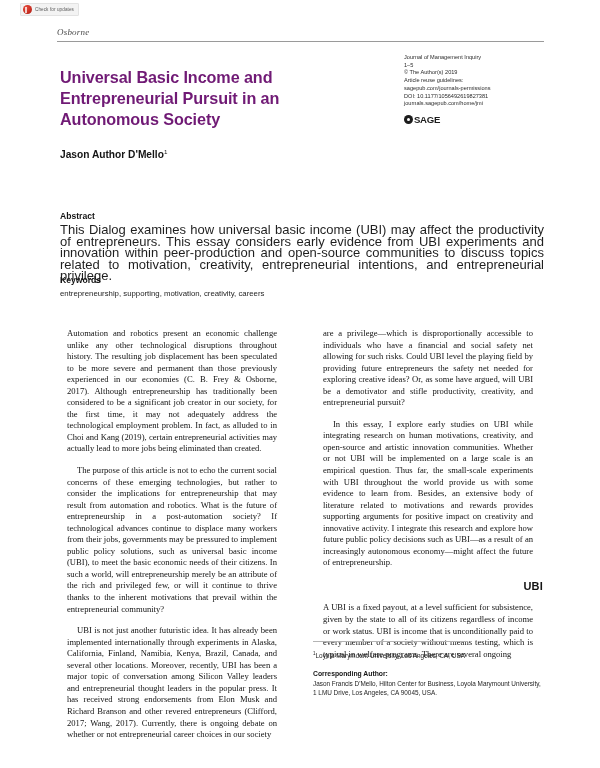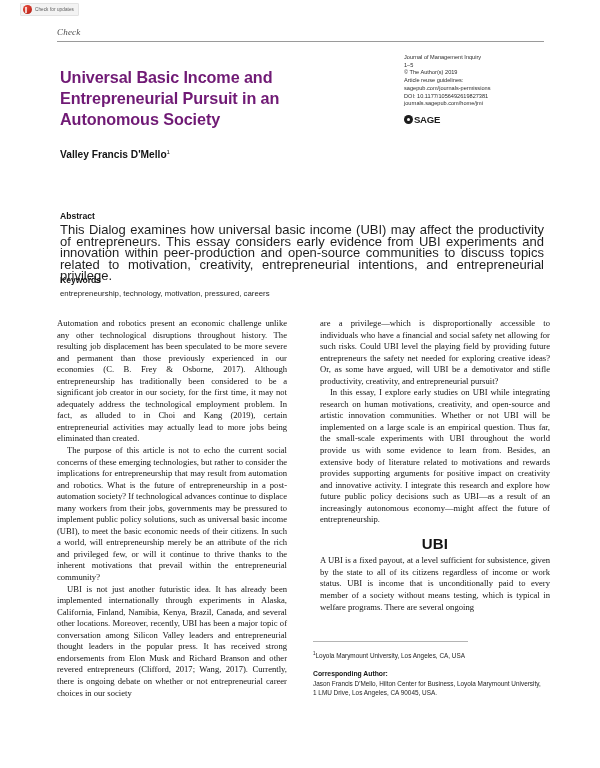--- a/index.html
+++ b/index.html
@@ -199,31 +199,31 @@
     width: 230px;
     font-family: "Liberation Serif", serif;
     font-size: 8.6px;
     line-height: 11.55px;
     text-align: justify;
     color: #121212;
     -webkit-hyphens: auto;
     hyphens: auto;
   }
   .col-left  { left: 57px; }
-  .col-right { left: 320px; }
-  .col p { margin: 0; text-indent: 10px; }
+  .col-right { left: 313px; }
+  .col p { margin: 10px; text-indent: 10px; }
   .col p.first { text-indent: 0; }
 
   .body-head {
     font-family: "Liberation Sans", sans-serif;
     font-weight: bold;
-    font-size: 15px;
+    font-size: 11px;
     color: #141414;
     margin: 12px 0 6px 0;
-    text-align: center;
+    text-align: right;
     letter-spacing: 0.2px;
   }
 
   
   .fn-rule {
     position: absolute;
     left: 313px;
     top: 641px;
     width: 155px;
     height: 1px;
@@ -251,26 +251,26 @@
 </head>
 <body>
 
 <div class="page">
 
   <div class="crossmark">
     <span class="crossmark-icon"></span>
     <span class="crossmark-label">Check for updates</span>
   </div>
 
-  <div class="runhead">Check</div>
+  <div class="runhead">Osborne</div>
   <div class="runhead-rule"></div>
 
   <h1 class="title">Universal Basic Income and Entrepreneurial Pursuit in an Autonomous Society</h1>
   <div class="author">
-    <span>Valley Francis D'Mello</span><sup>1</sup>
+    <span>Jason Author D'Mello</span><sup>1</sup>
   </div>
 
   <div class="jmeta">
     <div>Journal of Management Inquiry</div>
     <div>1–5</div>
     <div>© The Author(s) 2019</div>
     <div>Article reuse guidelines:</div>
     <div>sagepub.com/journals-permissions</div>
     <div>DOI: 10.1177/1056492619827381</div>
     <div>journals.sagepub.com/home/jmi</div>
@@ -280,21 +280,21 @@
     <span class="sage-word">SAGE</span>
   </div>
 
   <div class="abstract">
     <div class="sec-head">Abstract</div>
     <div class="abstract-body">This Dialog examines how universal basic income (UBI) may affect the productivity of entrepreneurs. This essay considers early evidence from UBI experiments and innovation within peer-production and open-source communities to discuss topics related to motivation, creativity, entrepreneurial intentions, and entrepreneurial privilege.</div>
   </div>
 
   <div class="keywords">
     <div class="sec-head">Keywords</div>
-    <div class="keywords-body">entrepreneurship, technology, motivation, pressured, careers</div>
+    <div class="keywords-body">entrepreneurship, supporting, motivation, creativity, careers</div>
   </div>
 
   <div class="col col-left">
     <p class="first">Automation and robotics present an economic challenge unlike any other technological disruptions throughout history. The resulting job displacement has been speculated to be more severe and permanent than those previously experienced in our economies (C. B. Frey &amp; Osborne, 2017). Although entrepreneurship has traditionally been considered to be a significant job creator in our society, for the first time, it may not adequately address the technological employment problem. In fact, as alluded to in Choi and Kang (2019), certain entrepreneurial activities may actually lead to more jobs being eliminated than created.</p>
     <p>The purpose of this article is not to echo the current social concerns of these emerging technologies, but rather to consider the implications for entrepreneurship that may result from automation and robotics. What is the future of entrepreneurship in a post-automation society? If technological advances continue to displace many workers from their jobs, governments may be pressured to implement public policy solutions, such as universal basic income (UBI), to meet the basic economic needs of their citizens. In such a world, will entrepreneurship merely be an attribute of the rich and privileged few, or will it continue to thrive thanks to the inherent motivations that prevail within the entrepreneurial community?</p>
     <p>UBI is not just another futuristic idea. It has already been implemented internationally through experiments in Alaska, California, Finland, Namibia, Kenya, Brazil, Canada, and several other locations. Moreover, recently, UBI has been a major topic of conversation among Silicon Valley leaders and entrepreneurial thought leaders in the popular press. It has received strong endorsements from Elon Musk and Richard Branson and other revered entrepreneurs (Clifford, 2017; Wang, 2017). Currently, there is ongoing debate on whether or not entrepreneurial career choices in our society</p>
   </div>
 
   <div class="col col-right">
     <p class="first">are a privilege—which is disproportionally accessible to individuals who have a financial and social safety net allowing for such risks. Could UBI level the playing field by providing future entrepreneurs the safety net needed for exploring creative ideas? Or, as some have argued, will UBI be a demotivator and stifle productivity, creativity, and entrepreneurial pursuit?</p>

